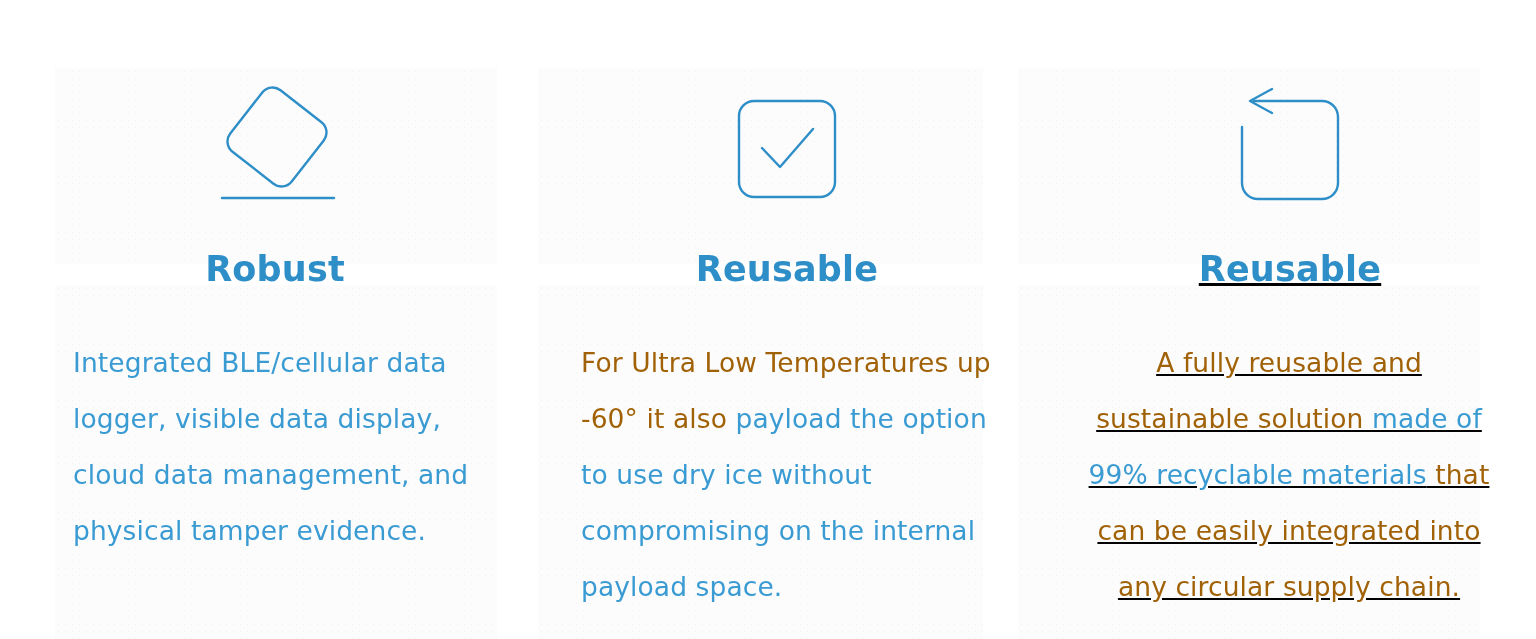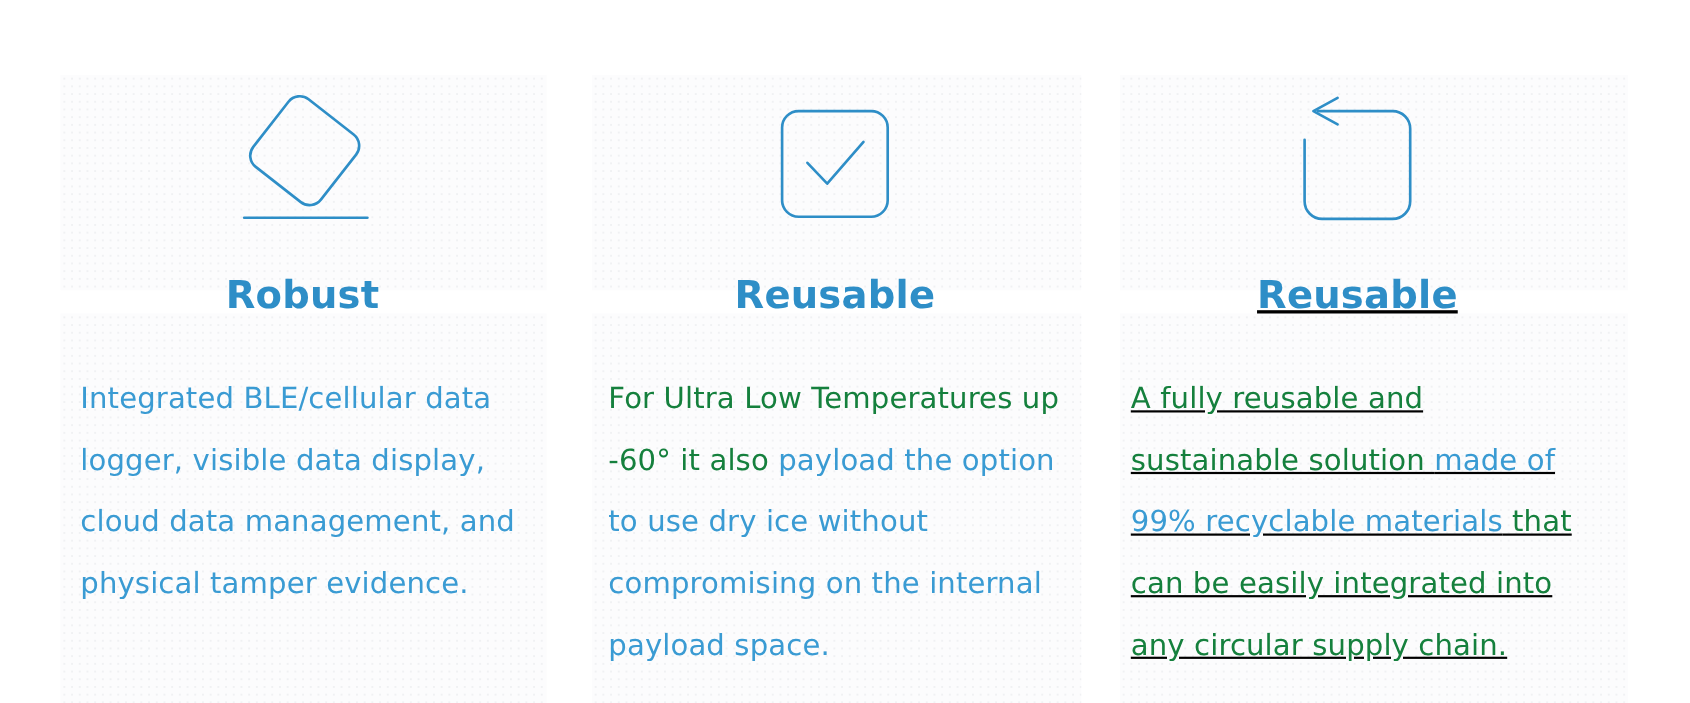--- a/index.html
+++ b/index.html
@@ -26,20 +26,21 @@
     position: relative;
     width: 1536px;
     height: 639px;
   }
 
   .columns {
     position: absolute;
     inset: 0;
     display: flex;
     justify-content: flex-start;
+    gap: 28px;
   }
 
   .col {
     position: relative;
     width: 440px;
     box-sizing: border-box;
   }
   .col-1 { margin-left: 55px; }
   .col-2 { margin-left: 44px; }
   .col-3 { margin-left: 35px; text-decoration: underline; }
@@ -64,24 +65,24 @@
 
   .body-text {
     margin-top: 48px;
     font-size: 26.5px;
     line-height: 56px;
     color: #1c1c1c;
     letter-spacing: 0.1px;
   }
   .col-1 .body-text { padding-left: 18px; width: 410px; }
   .col-2 .body-text { padding-left: 14px; width: 415px; }
-  .col-3 .body-text { padding-left: 14px; width: 410px; }
+  .col-3 .body-text { padding-left: 14px; width: 410px; text-align: center; }
 
   .t-blue { color: #3a9bd3; }
-  .t-dark { color: #15803d; margin-top: 12px; }
+  .t-dark { color: #a16207; margin-top: 12px; }
 
   svg { display: block; overflow: visible; }
 </style>
 </head>
 <body>
 
 <div class="board">
 
   <div class="panel-bg" style="left:55px; top:68px; width:442px; height:196px;"></div>
   <div class="panel-bg" style="left:538px; top:68px; width:445px; height:196px;"></div>

